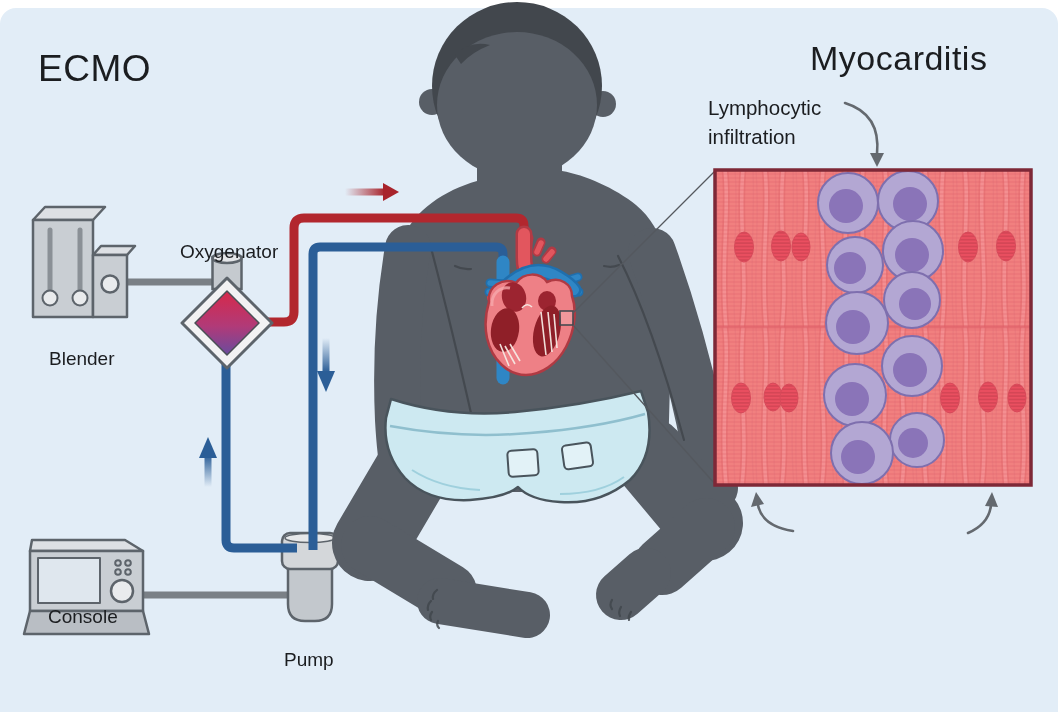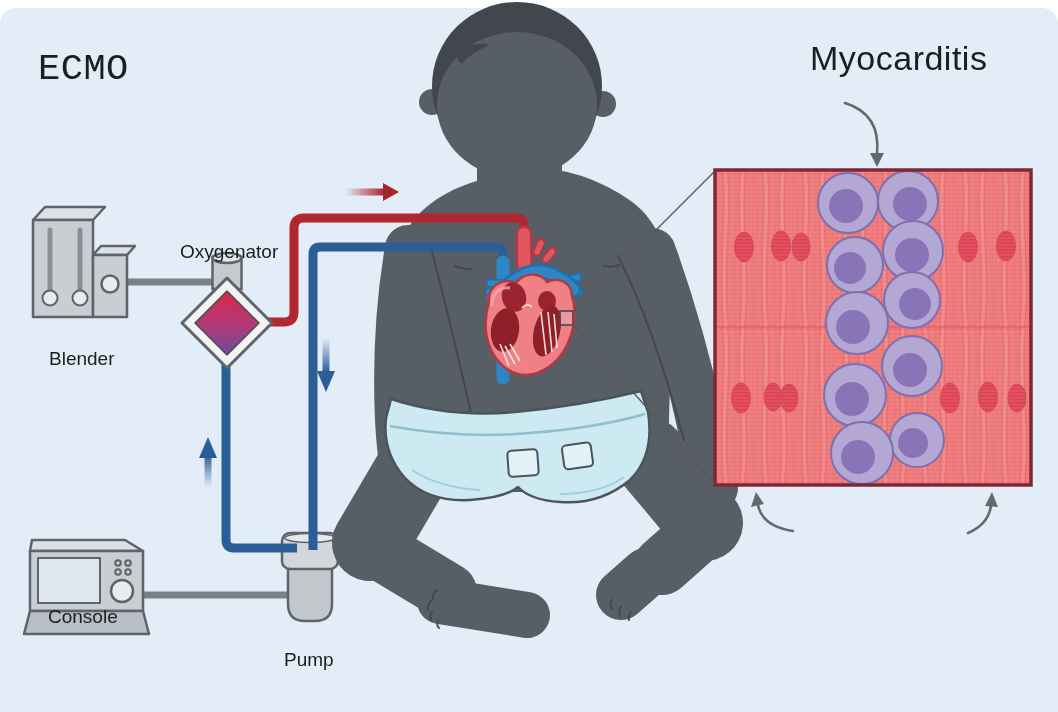--- a/index.html
+++ b/index.html
@@ -16,21 +16,21 @@
   }
   svg.scene{position:absolute; left:0; top:0; width:1058px; height:712px; display:block;}
   .lbl{
     position:absolute; color:var(--ink); pointer-events:none; white-space:nowrap;
     font-family:"Liberation Sans", sans-serif;
   }
   .title{font-size:37px; font-weight:500; letter-spacing:0.5px;}
   .title.small{font-size:34px;text-align:right;}
   .devlbl{font-size:19px; font-weight:400;}
   .insetlbl{font-size:20.5px; font-weight:400;}
-  #lbl-ecmo{left:38px; top:48px;font-family:Liberation Mono, monospace;}
+  #lbl-ecmo{left:38px; top:48px;}
   #lbl-myocarditis{left:810px; top:39px;}
   #lbl-oxygenator{left:180px; top:219px;margin-top:22px;}
   #lbl-blender{left:49px; top:339px;margin-top:9px;}
   #lbl-console{left:48px; top:606px;}
   #lbl-pump{left:284px; top:639px;margin-top:10px;}
   #lbl-infiltration{left:708px; top:93px; line-height:1.42;}
   #lbl-cardiomyocytes{left:799px; top:517px;}
 </style>
 </head>
 <body>
@@ -291,13 +291,17 @@
       </g>
     </g>
   </svg>
 
   <div class="lbl title" id="lbl-ecmo">ECMO</div>
   <div class="lbl title small" id="lbl-myocarditis">Myocarditis</div>
   <div class="lbl devlbl" id="lbl-oxygenator">Oxygenator</div>
   <div class="lbl devlbl" id="lbl-blender">Blender</div>
   <div class="lbl devlbl" id="lbl-console">Console</div>
   <div class="lbl devlbl" id="lbl-pump">Pump</div>
+  <div class="lbl insetlbl" id="lbl-infiltration">
+    <div>Lymphocytic</div>
+    <div>infiltration</div>
+  </div>
 </div>
 
 </body></html>

